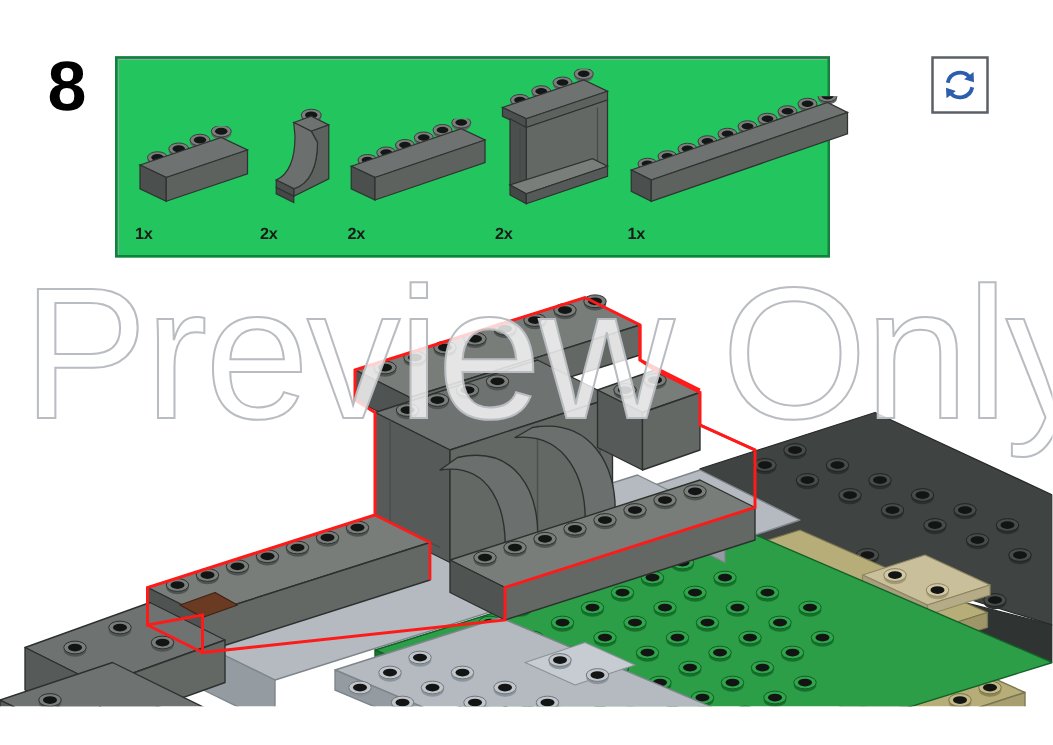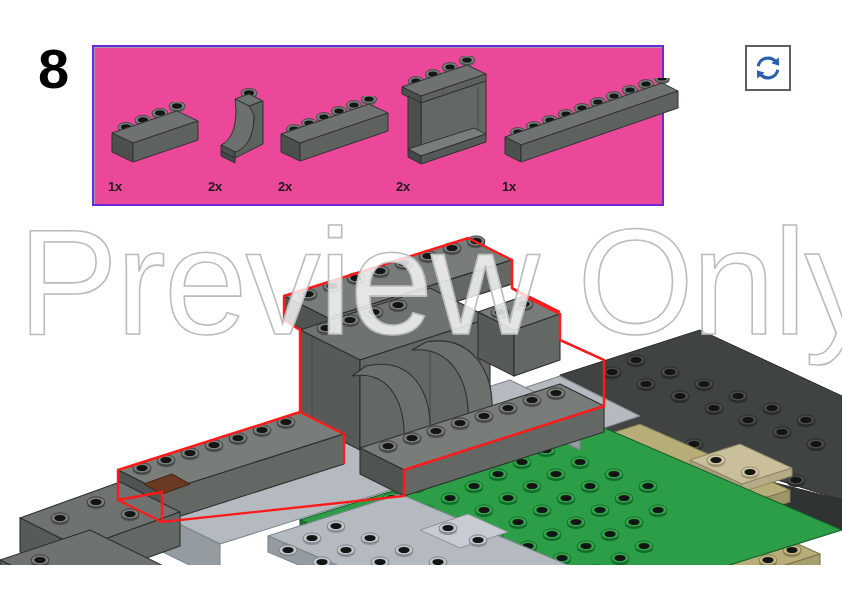--- a/index.html
+++ b/index.html
@@ -40,22 +40,22 @@
     user-select: none;
   }
 
   
   .parts-box {
     position: absolute;
     left: 92px;
     top: 45px;
     width: 572px;
     height: 161px;
-    background: #ec4899;
-    border: 2px solid #6d28d9;
+    background: #22c55e;
+    border: 2px solid #15803d;
     box-sizing: border-box;
     box-shadow: 1px 1px 0 #9aa0a8 inset;
   }
   .parts-row {
     position: absolute;
     inset: 0;
     display: flex;
     align-items: flex-end;
     justify-content: space-between;
     padding: 0 10px 6px 12px;

